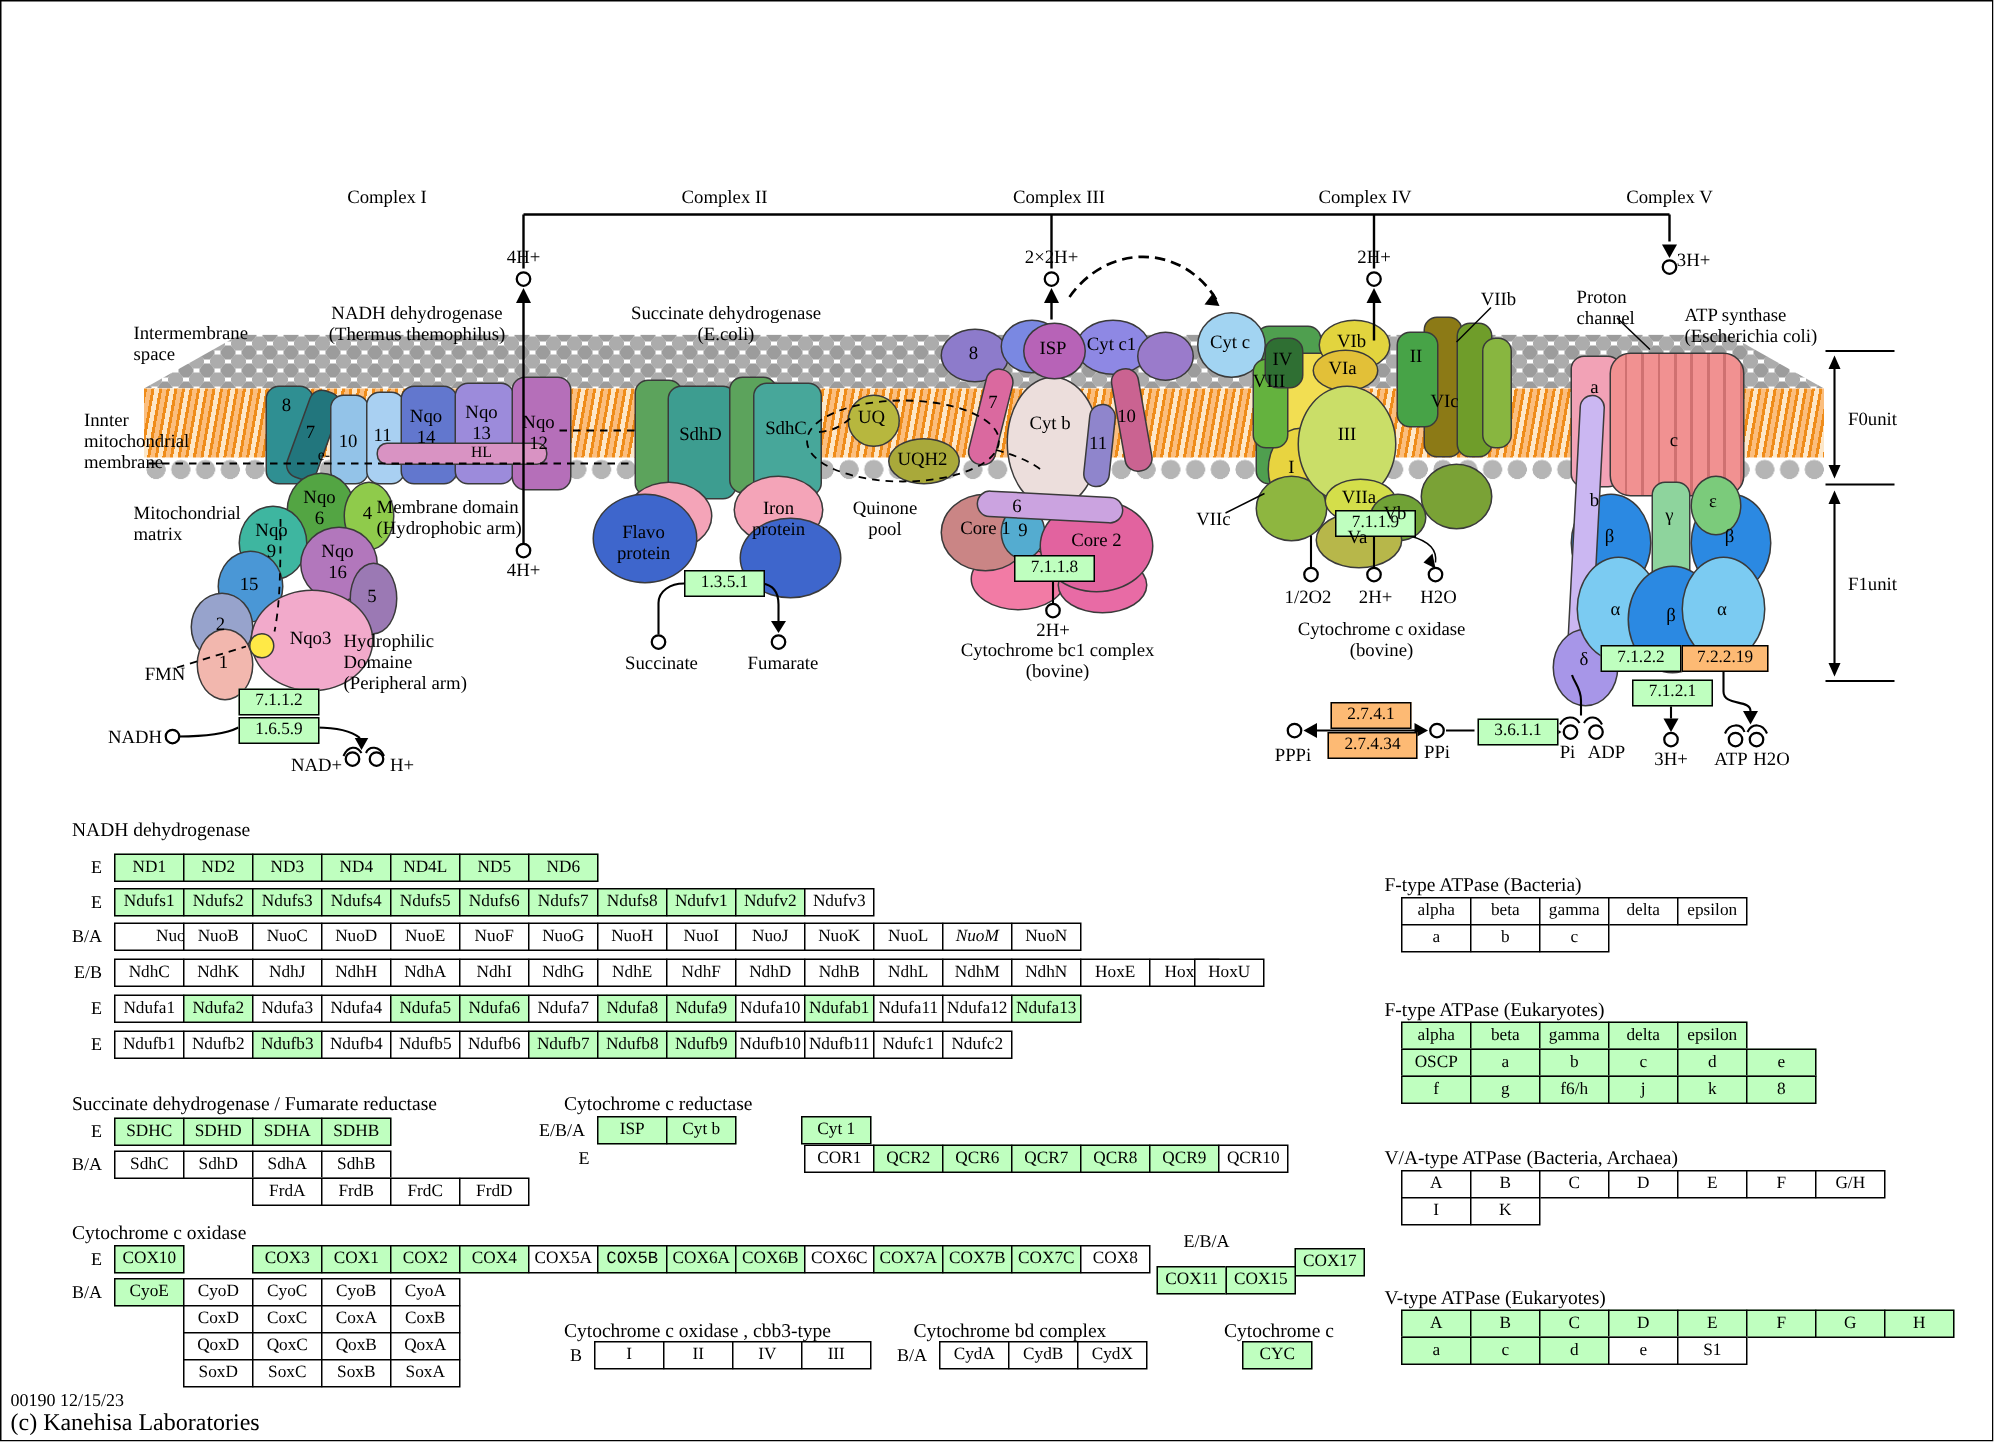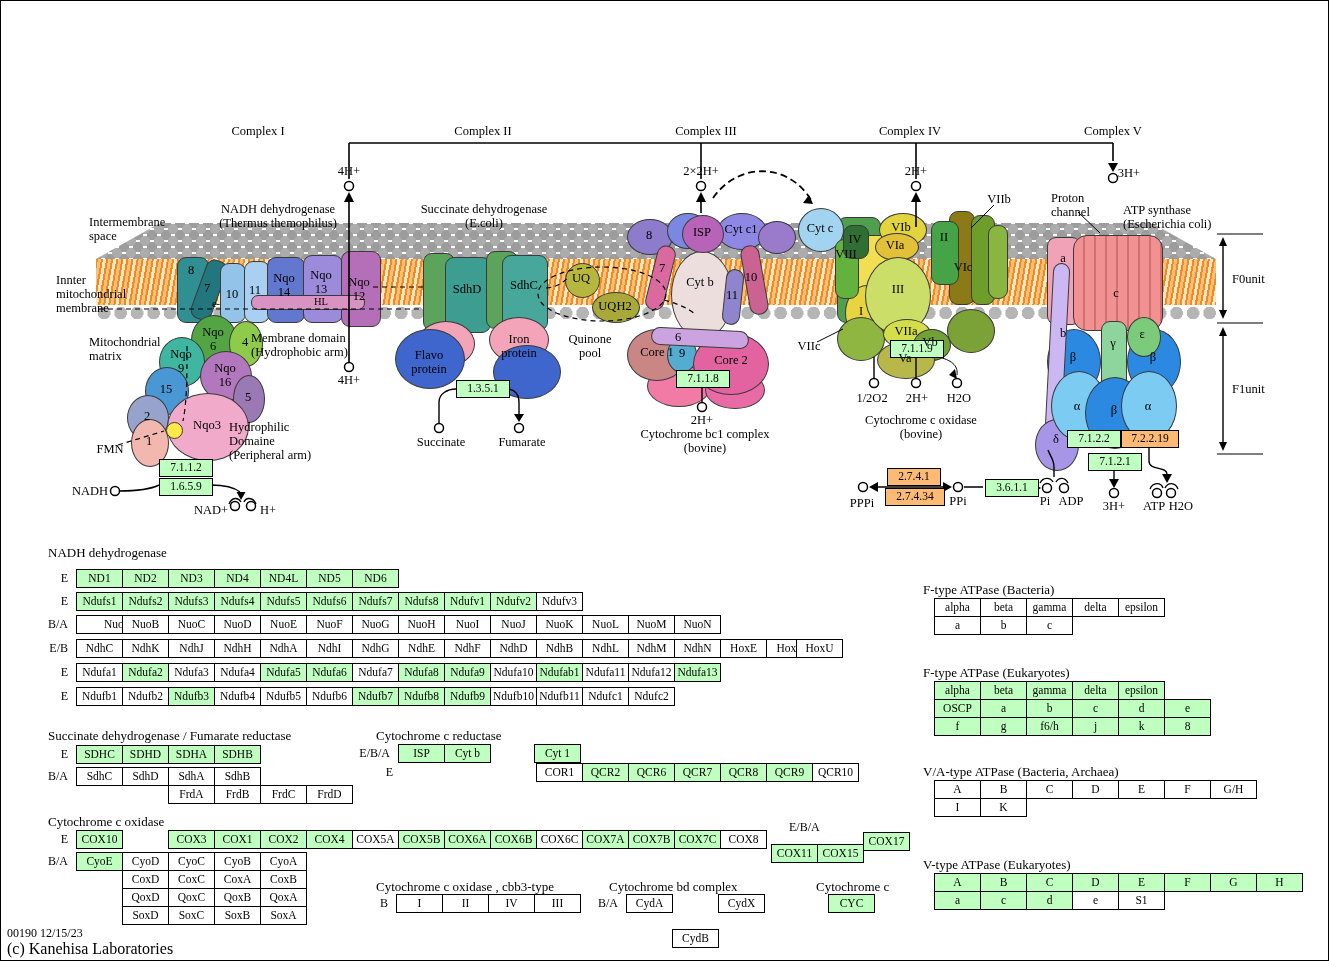--- a/index.html
+++ b/index.html
@@ -381,21 +381,21 @@
       <div class="cell" style="left: 167px; top: 614px;">NuoC</div>
       <div class="cell" style="left: 213px; top: 614px;">NuoD</div>
       <div class="cell" style="left: 259px; top: 614px;">NuoE</div>
       <div class="cell" style="left: 305px; top: 614px;">NuoF</div>
       <div class="cell" style="left: 351px; top: 614px;">NuoG</div>
       <div class="cell" style="left: 397px; top: 614px;">NuoH</div>
       <div class="cell" style="left: 443px; top: 614px;">NuoI</div>
       <div class="cell" style="left: 489px; top: 614px;">NuoJ</div>
       <div class="cell" style="left: 535px; top: 614px;">NuoK</div>
       <div class="cell" style="left: 581px; top: 614px;">NuoL</div>
-      <div class="cell" style="left: 627px; top: 614px;">NuoM</div>
+      <div class="cell" style="left: 627px; top: 614px; font-style: italic;">NuoM</div>
       <div class="cell" style="left: 673px; top: 614px;">NuoN</div>
       <div class="row-label" style="left: 11px; top: 640px; width: 56px; text-align: right;">E/B</div>
       <div class="cell" style="left: 75px; top: 638px;">NdhC</div>
       <div class="cell" style="left: 121px; top: 638px;">NdhK</div>
       <div class="cell" style="left: 167px; top: 638px;">NdhJ</div>
       <div class="cell" style="left: 213px; top: 638px;">NdhH</div>
       <div class="cell" style="left: 259px; top: 638px;">NdhA</div>
       <div class="cell" style="left: 305px; top: 638px;">NdhI</div>
       <div class="cell" style="left: 351px; top: 638px;">NdhG</div>
       <div class="cell" style="left: 397px; top: 638px;">NdhE</div>
@@ -467,21 +467,21 @@
       <div class="cell" style="left: 811px; top: 762px;">QCR10</div>
       <div class="table-title" style="left: 47px; top: 813px;">Cytochrome c oxidase</div>
       <div class="row-label" style="left: 788px; top: 819px;">E/B/A</div>
       <div class="row-label" style="left: 11px; top: 831px; width: 56px; text-align: right;">E</div>
       <div class="cell g" style="left: 75px; top: 829px;">COX10</div>
       <div class="cell g" style="left: 167px; top: 829px;">COX3</div>
       <div class="cell g" style="left: 213px; top: 829px;">COX1</div>
       <div class="cell g" style="left: 259px; top: 829px;">COX2</div>
       <div class="cell g" style="left: 305px; top: 829px;">COX4</div>
       <div class="cell" style="left: 351px; top: 829px;">COX5A</div>
-      <div class="cell g" style="left: 397px; top: 829px;">COX5B</div>
+      <div class="cell g" style="left: 397px; top: 829px; font-family: Liberation Mono, monospace;">COX5B</div>
       <div class="cell g" style="left: 443px; top: 829px;">COX6A</div>
       <div class="cell g" style="left: 489px; top: 829px;">COX6B</div>
       <div class="cell" style="left: 535px; top: 829px;">COX6C</div>
       <div class="cell g" style="left: 581px; top: 829px;">COX7A</div>
       <div class="cell g" style="left: 627px; top: 829px;">COX7B</div>
       <div class="cell g" style="left: 673px; top: 829px;">COX7C</div>
       <div class="cell" style="left: 719px; top: 829px;">COX8</div>
       <div class="cell g" style="left: 862px; top: 831px;">COX17</div>
       <div class="cell g" style="left: 770px; top: 843px;">COX11</div>
       <div class="cell g" style="left: 816px; top: 843px;">COX15</div>
@@ -505,21 +505,21 @@
       <div class="cell" style="left: 259px; top: 905px;">SoxA</div>
       <div class="table-title" style="left: 375px; top: 878px;">Cytochrome c oxidase , cbb3-type</div>
       <div class="row-label" style="left: 331px; top: 895px; width: 56px; text-align: right;">B</div>
       <div class="cell" style="left: 395px; top: 893px;">I</div>
       <div class="cell" style="left: 441px; top: 893px;">II</div>
       <div class="cell" style="left: 487px; top: 893px;">IV</div>
       <div class="cell" style="left: 533px; top: 893px;">III</div>
       <div class="table-title" style="left: 608px; top: 878px;">Cytochrome bd complex</div>
       <div class="row-label" style="left: 561px; top: 895px; width: 56px; text-align: right;">B/A</div>
       <div class="cell" style="left: 625px; top: 893px;">CydA</div>
-      <div class="cell" style="left: 671px; top: 893px; margin-top: 35px;">CydB</div>
+      <div class="cell" style="left: 671px; top: 893px;">CydB</div>
       <div class="cell" style="left: 717px; top: 893px;">CydX</div>
       <div class="table-title" style="left: 815px; top: 878px;">Cytochrome c</div>
       <div class="cell g" style="left: 827px; top: 893px;">CYC</div>
       <div class="table-title" style="left: 922px; top: 581px;">F-type ATPase (Bacteria)</div>
       <div class="cell" style="left: 933px; top: 597px;">alpha</div>
       <div class="cell" style="left: 979px; top: 597px;">beta</div>
       <div class="cell" style="left: 1025px; top: 597px;">gamma</div>
       <div class="cell" style="left: 1071px; top: 597px;">delta</div>
       <div class="cell" style="left: 1117px; top: 597px;">epsilon</div>
       <div class="cell" style="left: 933px; top: 615px;">a</div>

